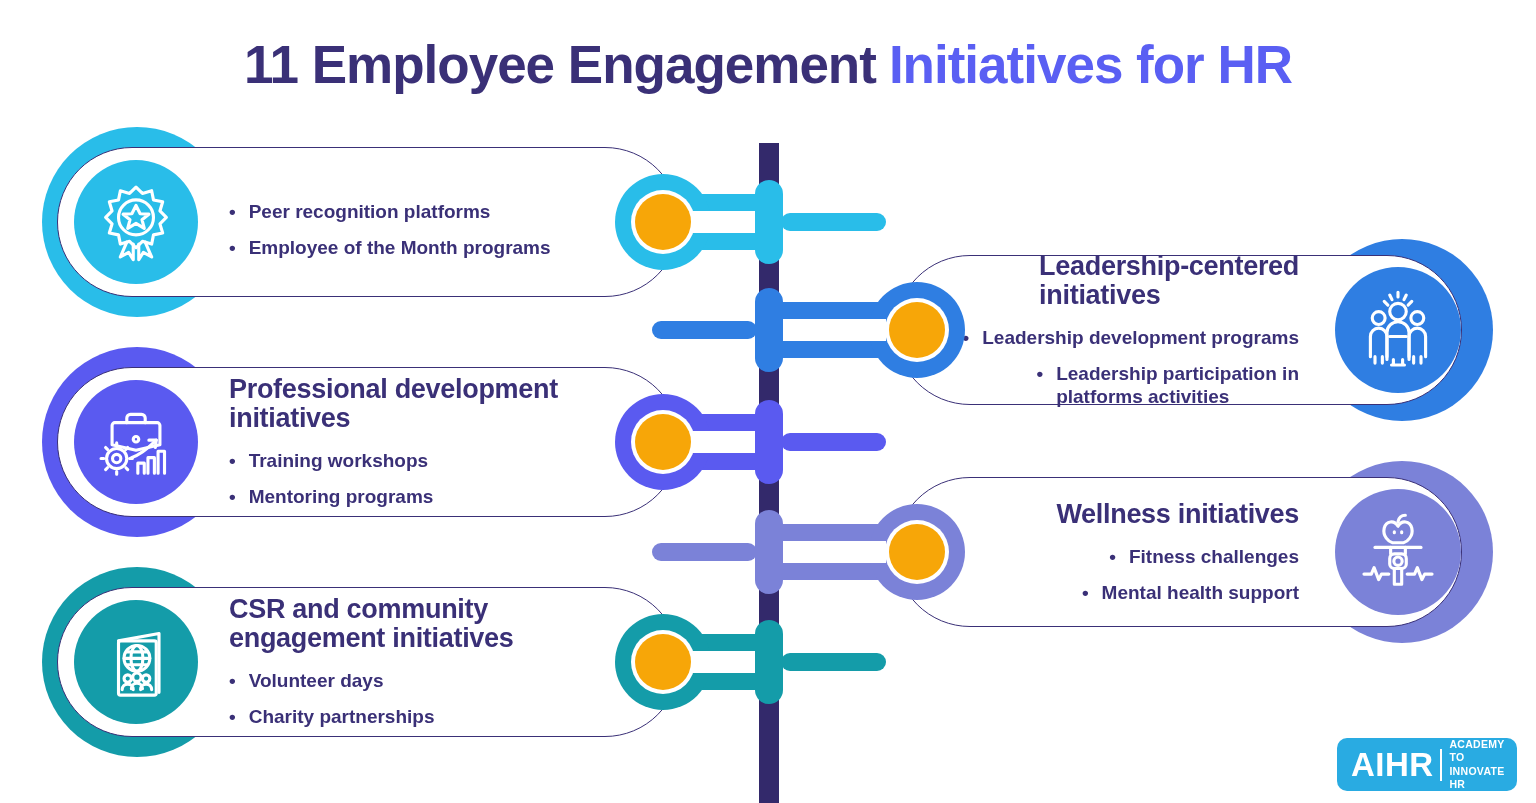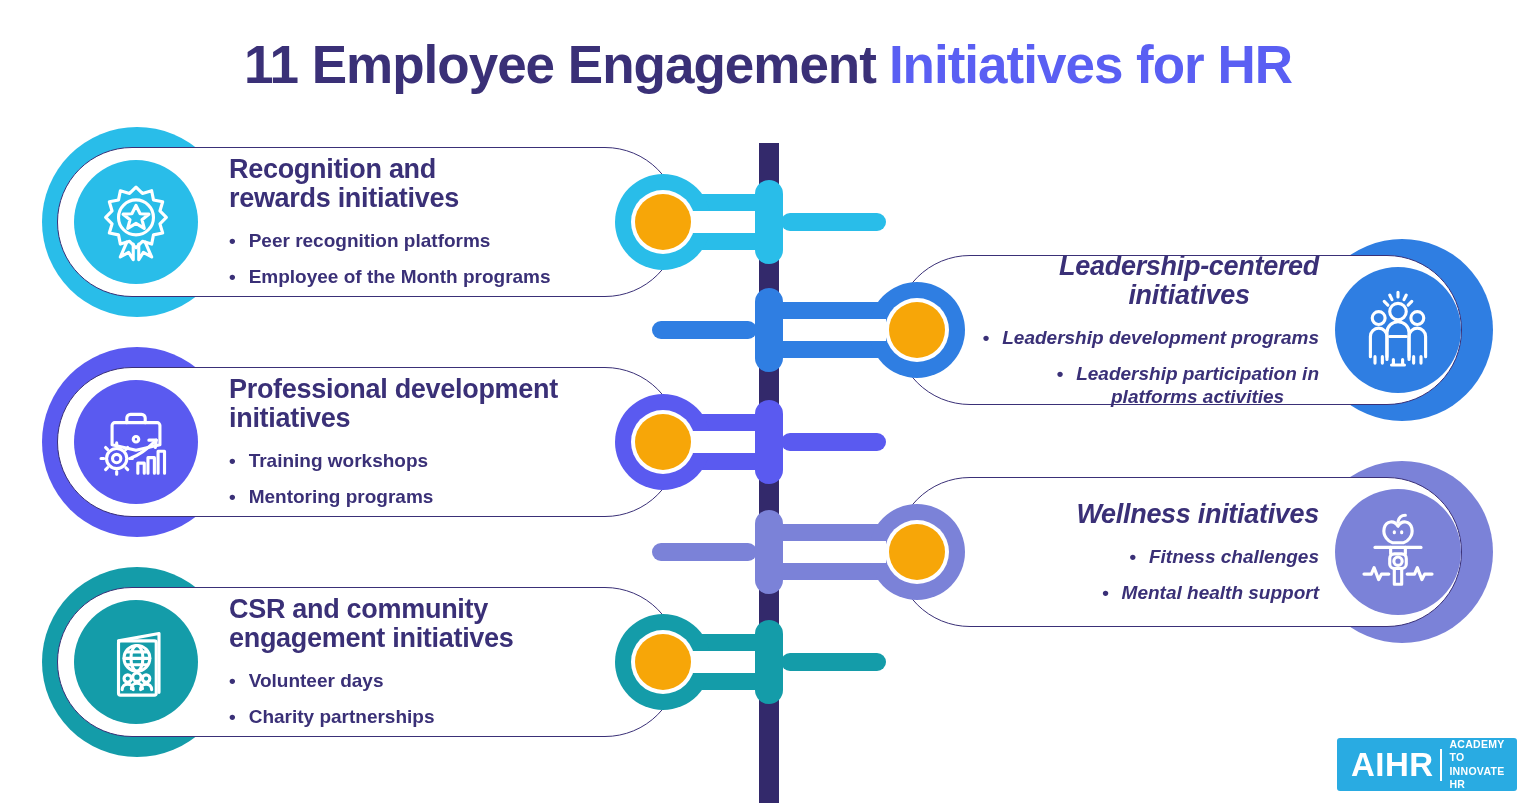--- a/index.html
+++ b/index.html
@@ -29,21 +29,21 @@
   }
   #card-recognition{left:57px;top:147px;width:623px;}
   #card-professional{left:57px;top:367px;width:623px;}
   #card-csr{left:57px;top:587px;width:623px;}
   #card-leadership{left:895px;top:255px;width:567px;}
   #card-wellness{left:895px;top:477px;width:567px;}
   .ctext{
     position:absolute;top:0;height:100%;display:flex;flex-direction:column;justify-content:center;
   }
   .ctext.left{left:171px;width:440px;}
-  .ctext.right{right:142px;width:420px;align-items:flex-end;text-align:center;font-style:italic;}
+  .ctext.right{right:162px;width:420px;align-items:flex-end;text-align:left;}
   .ctitle{font-size:27px;font-weight:bold;color:var(--ink);line-height:1.08;letter-spacing:-0.3px;}
   .ctitle span{display:block;}
   .bullets{margin-top:9px;display:flex;flex-direction:column;gap:5px;}
   .bullet{
     display:flex;gap:13px;font-size:19px;font-weight:bold;color:var(--ink);line-height:1.2;margin-top:8px;
   }
   .bullet::before{content:"\2022";}
   .ctext.right .bullet{justify-content:flex-end;}
   .btxt span{display:block;}
   
@@ -76,21 +76,21 @@
   .gl .stripe{left:692px;width:63px;}
   .gr .stripe{left:783px;width:103px;}
   .conn .corew{position:absolute;top:calc(var(--y) - 32px);width:64px;height:64px;border-radius:50%;background:#fff;}
   .gl .corew{left:631px;}
   .gr .corew{left:885px;}
   .conn .core{position:absolute;top:calc(var(--y) - 28px);width:56px;height:56px;border-radius:50%;background:var(--orange);}
   .gl .core{left:635px;}
   .gr .core{left:889px;}
   
   .logo{
-    position:absolute;left:1337px;top:738px;width:180px;height:53px;border-radius:3px;
+    position:absolute;left:1337px;top:738px;width:180px;height:53px;border-radius:10px;
     background:var(--logo);display:flex;align-items:center;color:#fff;
   }
   .logo .brand{font-size:33px;font-weight:bold;letter-spacing:0.5px;margin-left:14px;}
   .logo .div{width:3px;height:32px;background:#fff;margin:0 7px 0 6px;}
   .logo .tag{font-size:10.5px;font-weight:bold;line-height:1.25;letter-spacing:0.3px;}
   .logo .tag span{display:block;}
 </style>
 </head>
 <body>
 
@@ -101,24 +101,20 @@
   <div class="bgc" id="bgc-recognition"></div>
   <div class="bgc" id="bgc-professional"></div>
   <div class="bgc" id="bgc-csr"></div>
   <div class="bgc" id="bgc-leadership"></div>
   <div class="bgc" id="bgc-wellness"></div>
 
   <div class="vline"></div>
 
   <div class="card" id="card-recognition">
     <div class="ctext left">
-      <div class="ctitle">
-        <span>Recognition and</span>
-        <span>rewards initiatives</span>
-      </div>
       <div class="bullets">
         <div class="bullet">
             <span class="btxt">
               <span>Peer recognition platforms</span>
             </span>
           </div>
         <div class="bullet">
             <span class="btxt">
               <span>Employee of the Month programs</span>
             </span>

